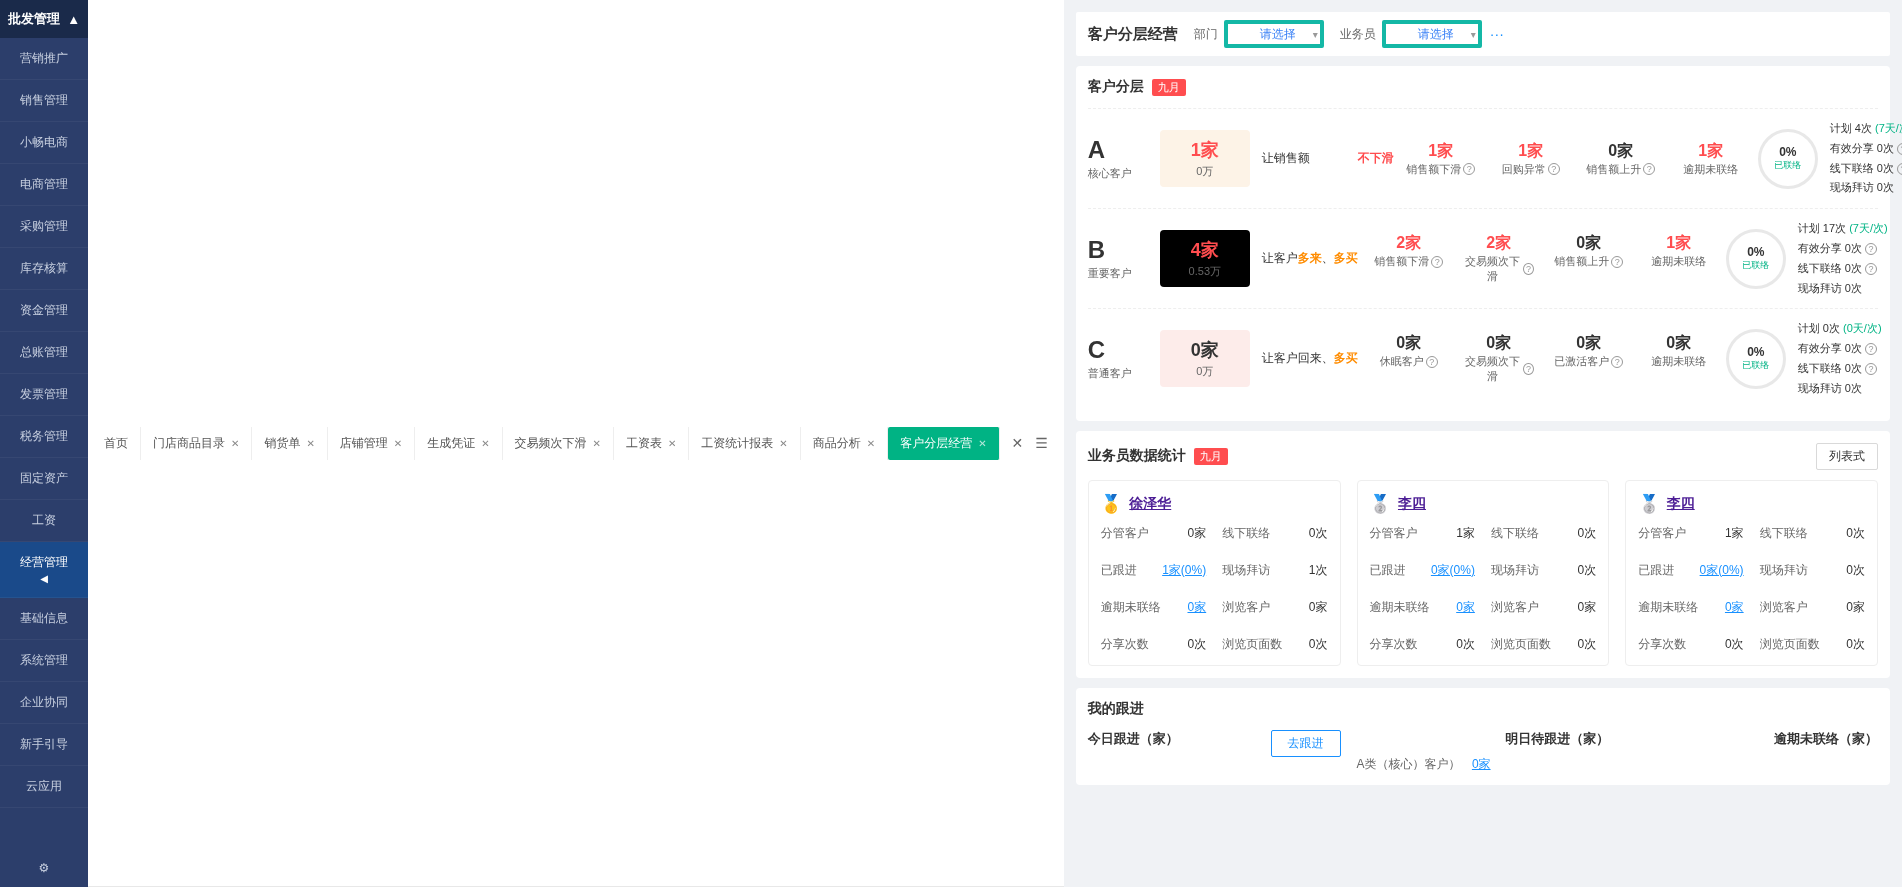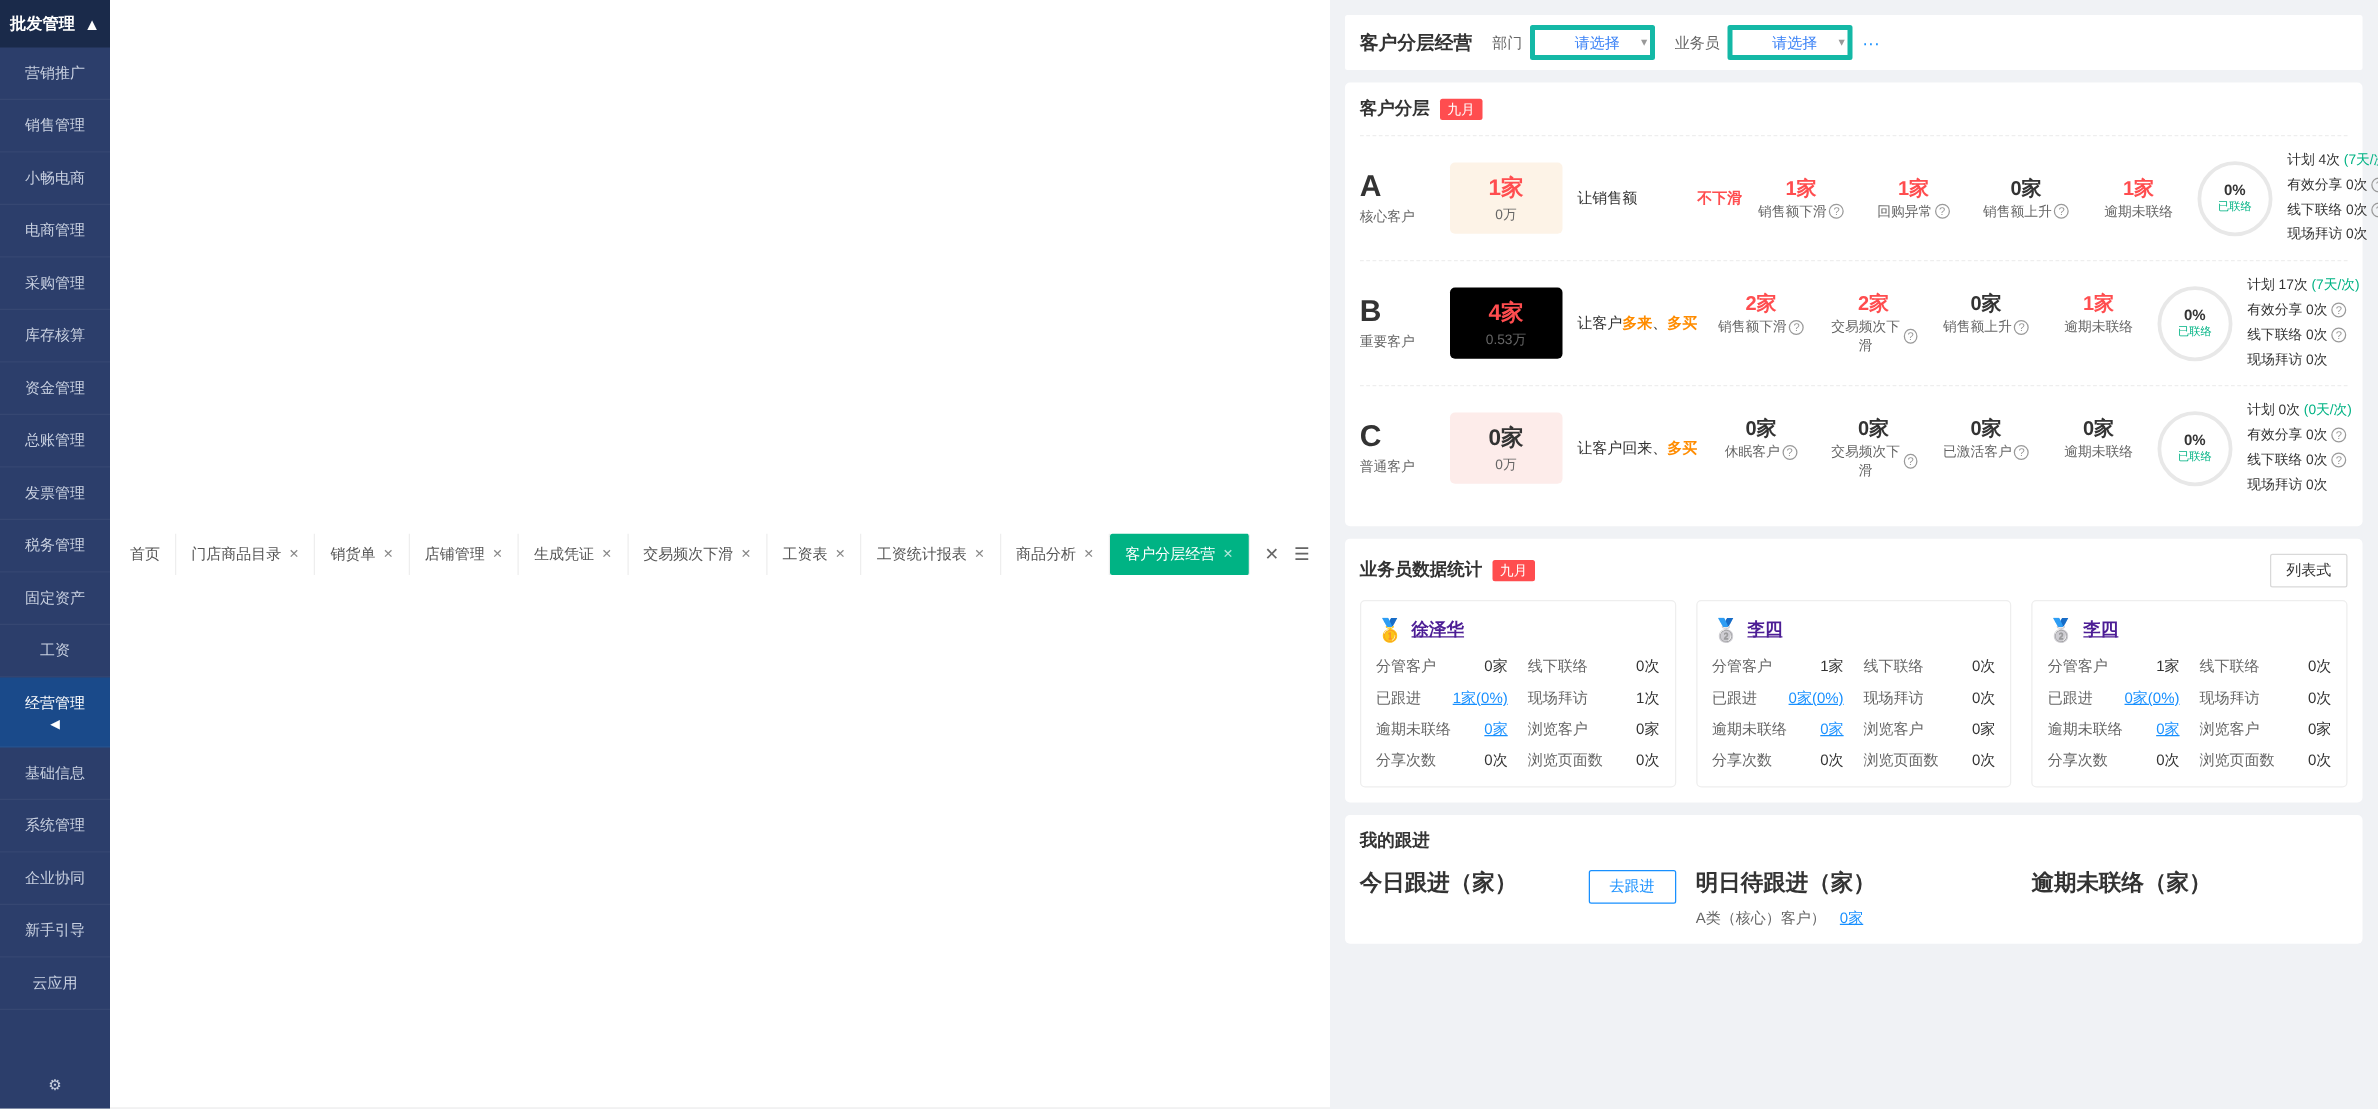--- a/index.html
+++ b/index.html
@@ -315,44 +315,45 @@
     .sales-name-row {
       display: flex;
       align-items: center;
       margin-bottom: 10px;
     }
     .medal-icon { font-size: 18px; margin-right: 6px; }
     .sales-name { font-size: 14px; font-weight: bold; color: #4c1d95; text-decoration: underline; }
     .sales-stats {
       display: grid;
       grid-template-columns: 1fr 1fr;
-      gap: 8px 16px;
+      gap: 20px 16px;
     }
     .stat-item {
       display: flex;
       align-items: center;
       font-size: 12px;
       color: #666;
     }
     .stat-label { flex: 1; }
     .stat-value { color: #1890ff; text-decoration: underline; cursor: pointer; }
     .stat-value-plain { color: #333; }
 
     
     .followup-grid {
       display: grid;
       grid-template-columns: 1fr 1fr 1fr;
       gap: 16px;
       margin-top: 8px;
     }
     .followup-col-title {
-      font-size: 18px;
+      font-size: 13px;
       color: #333;
       font-weight: bold;
       margin-bottom: 8px;
+      text-align: right;
     }
     .goto-btn {
       border: 1px solid #1890ff;
       color: #1890ff;
       background: #fff;
       padding: 4px 16px;
       font-size: 12px;
       cursor: pointer;
       border-radius: 2px;
       margin-left: 16px;

